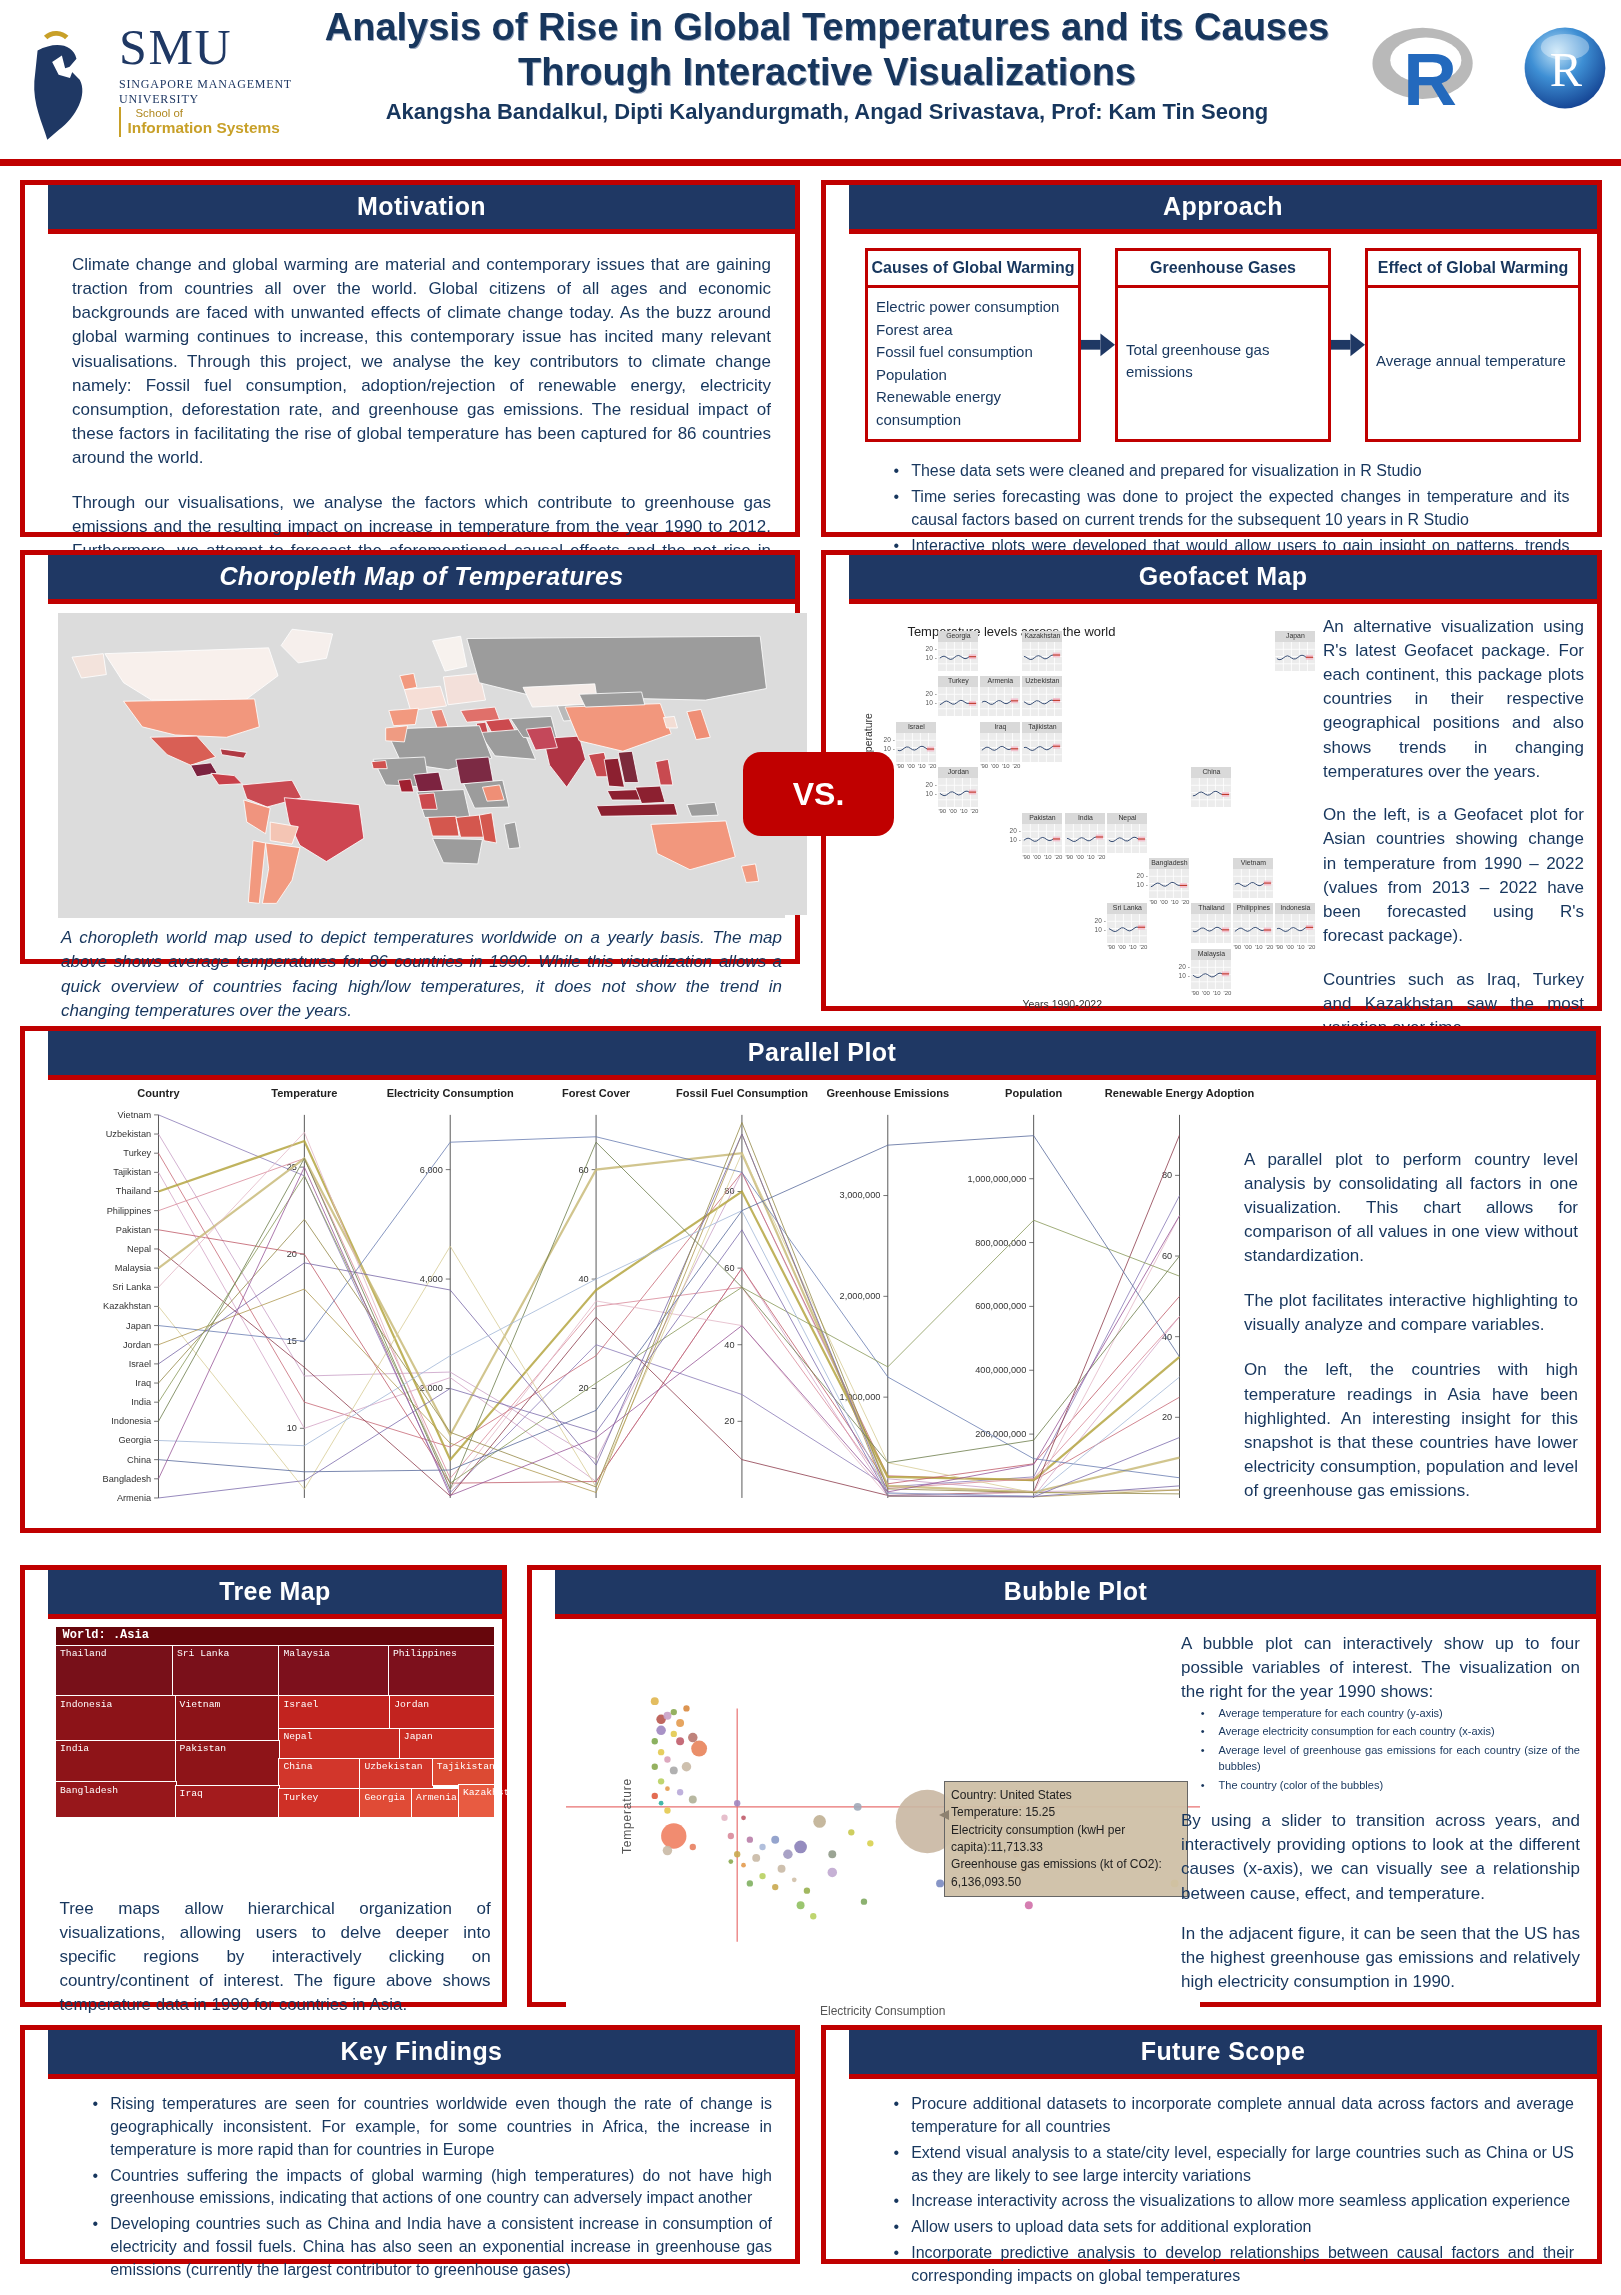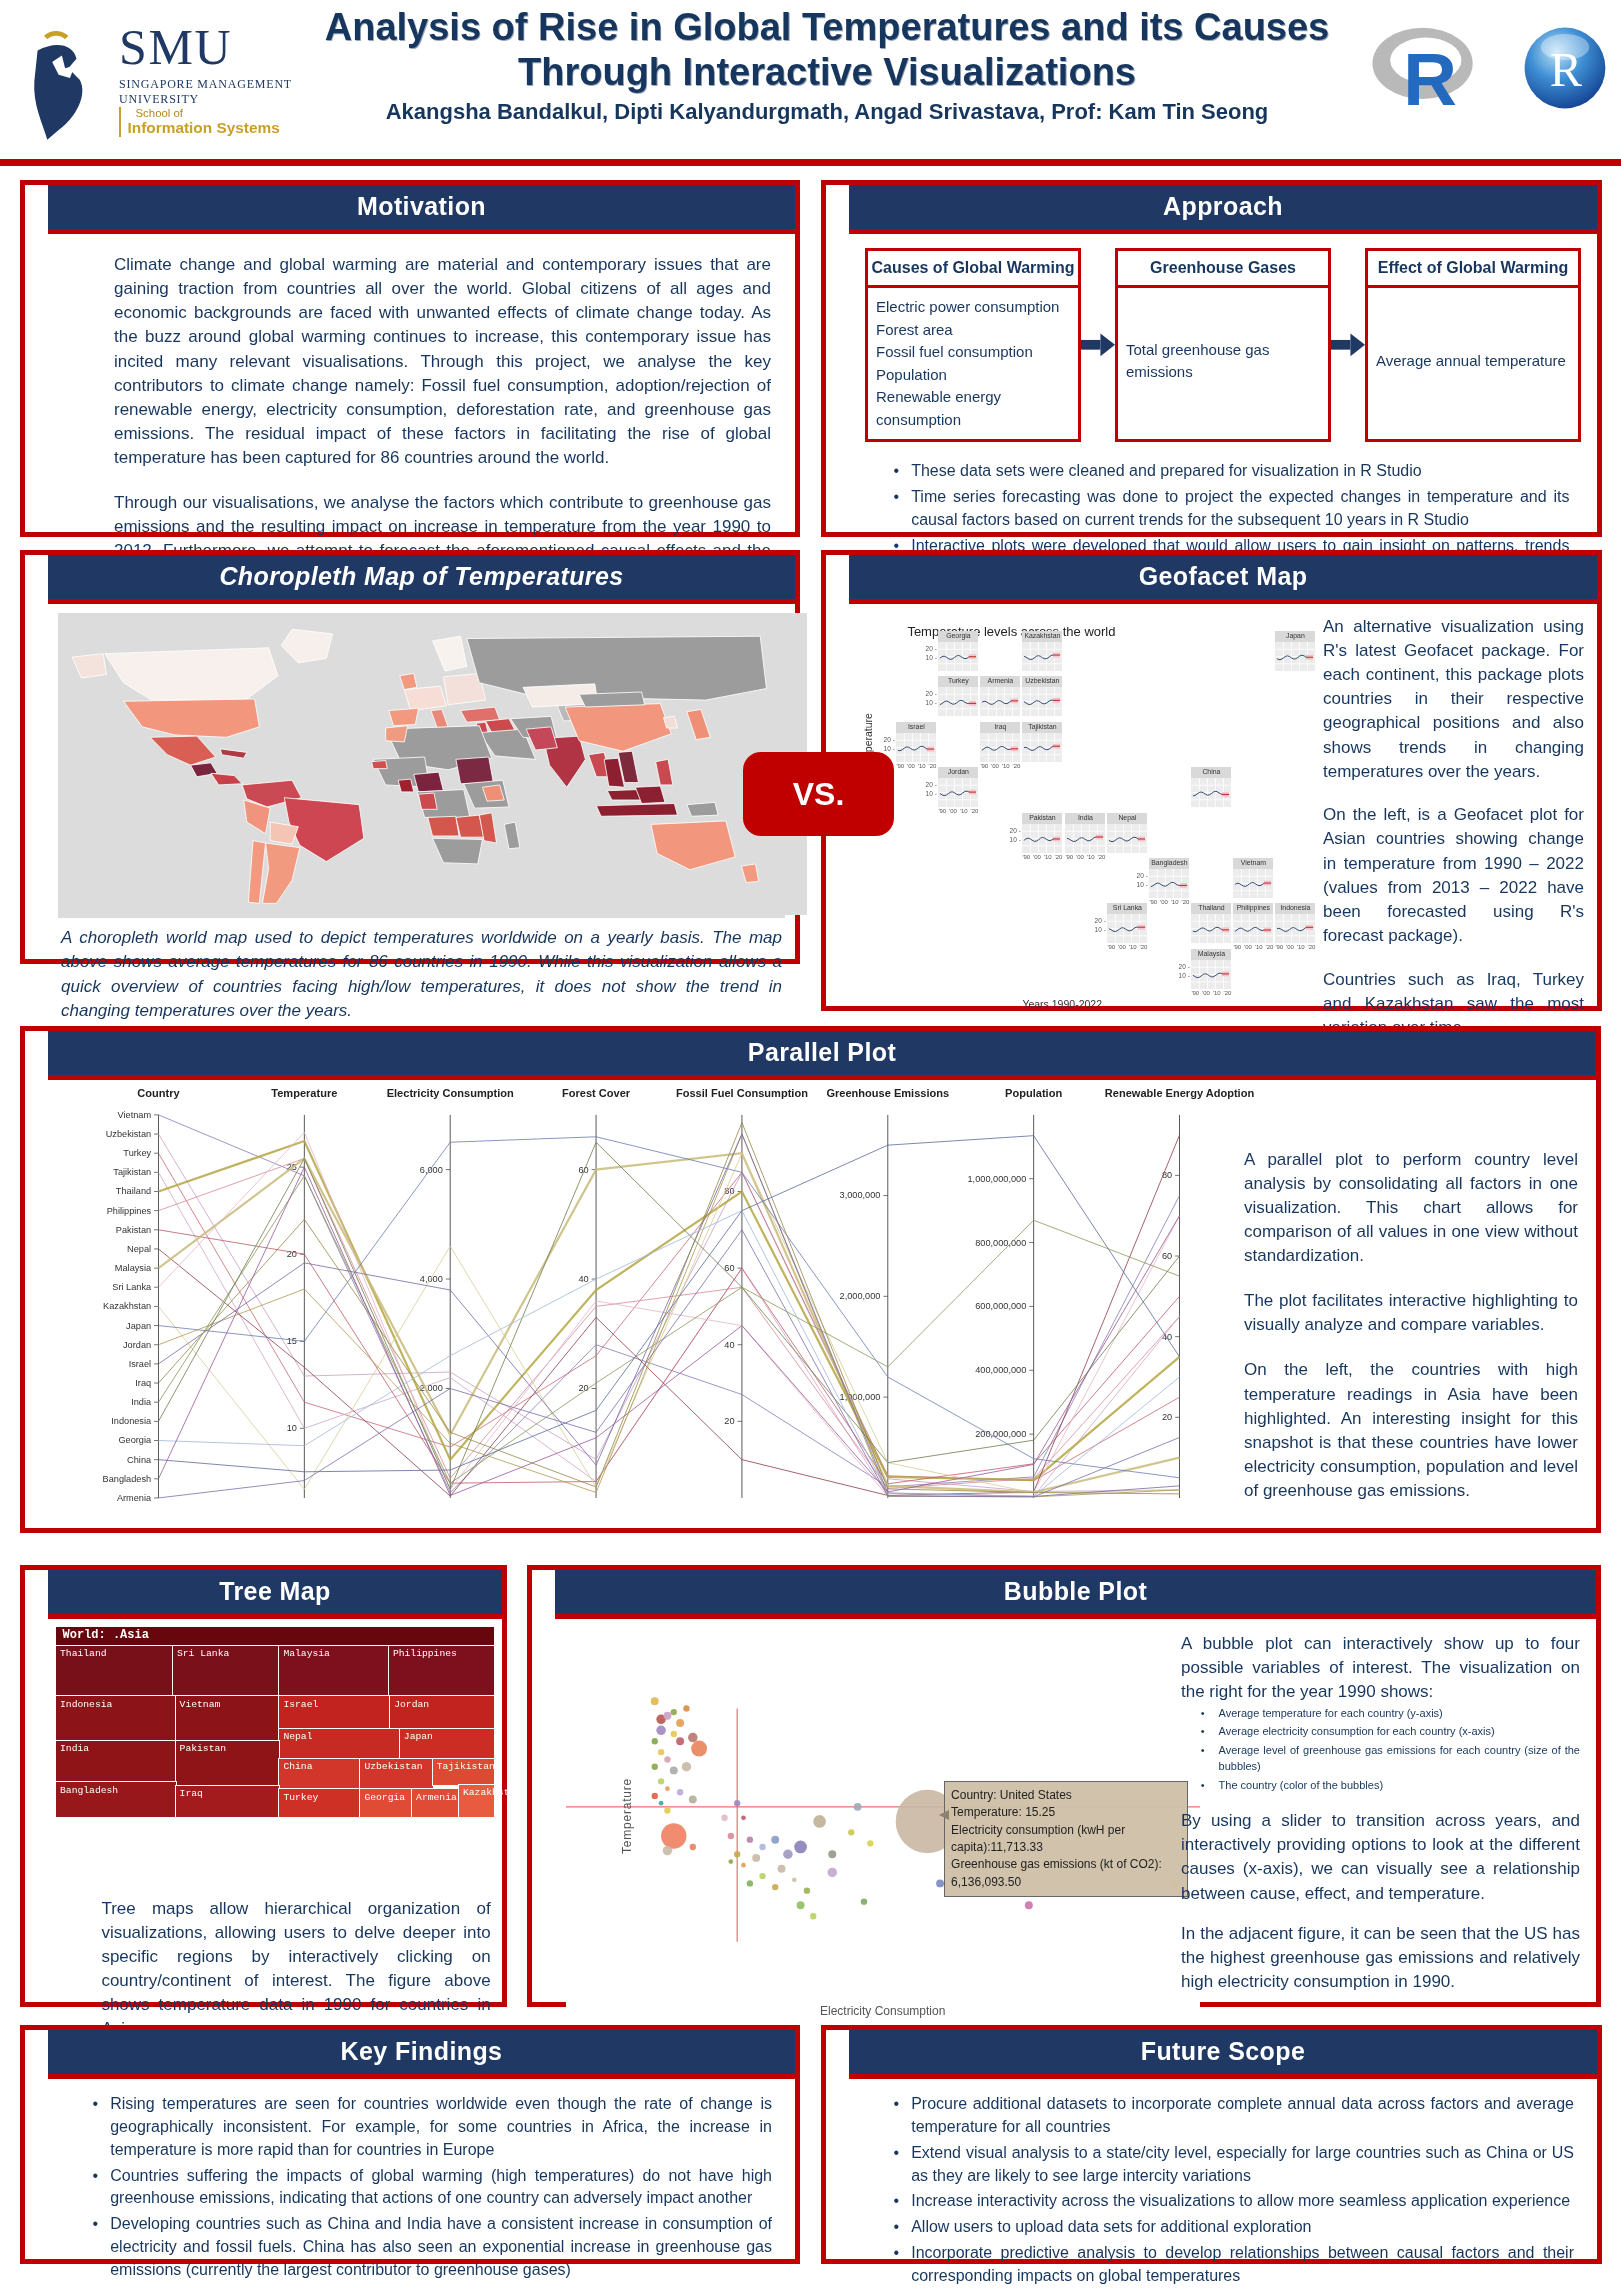--- a/index.html
+++ b/index.html
@@ -20,21 +20,21 @@
     text-shadow:0.8px 0.8px 0 #9aa7bd;}
   .authors{margin-top:4.9px;font-size:22px;font-weight:bold;color:#17365d;}
   .rlogos{position:absolute;right:14.6px;top:23px;width:243px;height:97px;}
   .red-rule{position:absolute;left:0;top:159px;width:1622px;height:7.3px;background:#c00000;}
   
   .panel{position:absolute;border:5.7px solid #c00000;background:#fff;box-sizing:border-box;padding-left:23px;}
   .panel-h{background:#1f3864;border-bottom:5.7px solid #c00000;color:#fff;
     font-weight:bold;font-size:25px;text-align:center;padding:7.3px 0;letter-spacing:0.4px;}
   .pbody{position:relative;}
   .justify{text-align:justify;}
-  .body-txt{font-size:17px;line-height:1.42;color:#17365d;margin-left:42px;}
+  .body-txt{font-size:17px;line-height:1.42;color:#17365d;}
   ul.blt{margin:0;padding-left:23px;list-style:none;}
   ul.blt li{position:relative;padding-left:3.2px;margin-bottom:3.2px;}
   ul.blt li:before{content:"•";position:absolute;left:-14.6px;color:#17365d;}
   
   .flow{display:flex;align-items:stretch;justify-content:space-between;padding:14.6px 16px 0 16px;}
   .fbox{border:3.2px solid #c00000;width:235px;box-sizing:border-box;background:#fff;}
   .fbox-h{font-weight:bold;font-size:16px;text-align:center;padding:8px 3.2px;border-bottom:3.2px solid #c00000;color:#17365d;}
   .fbox-b{padding:8px 8px;font-size:15px;color:#17365d;line-height:1.5;}
   .fbox-center .fbox-b{display:flex;align-items:center;min-height:130px;}
   .farrow{display:flex;align-items:center;}

